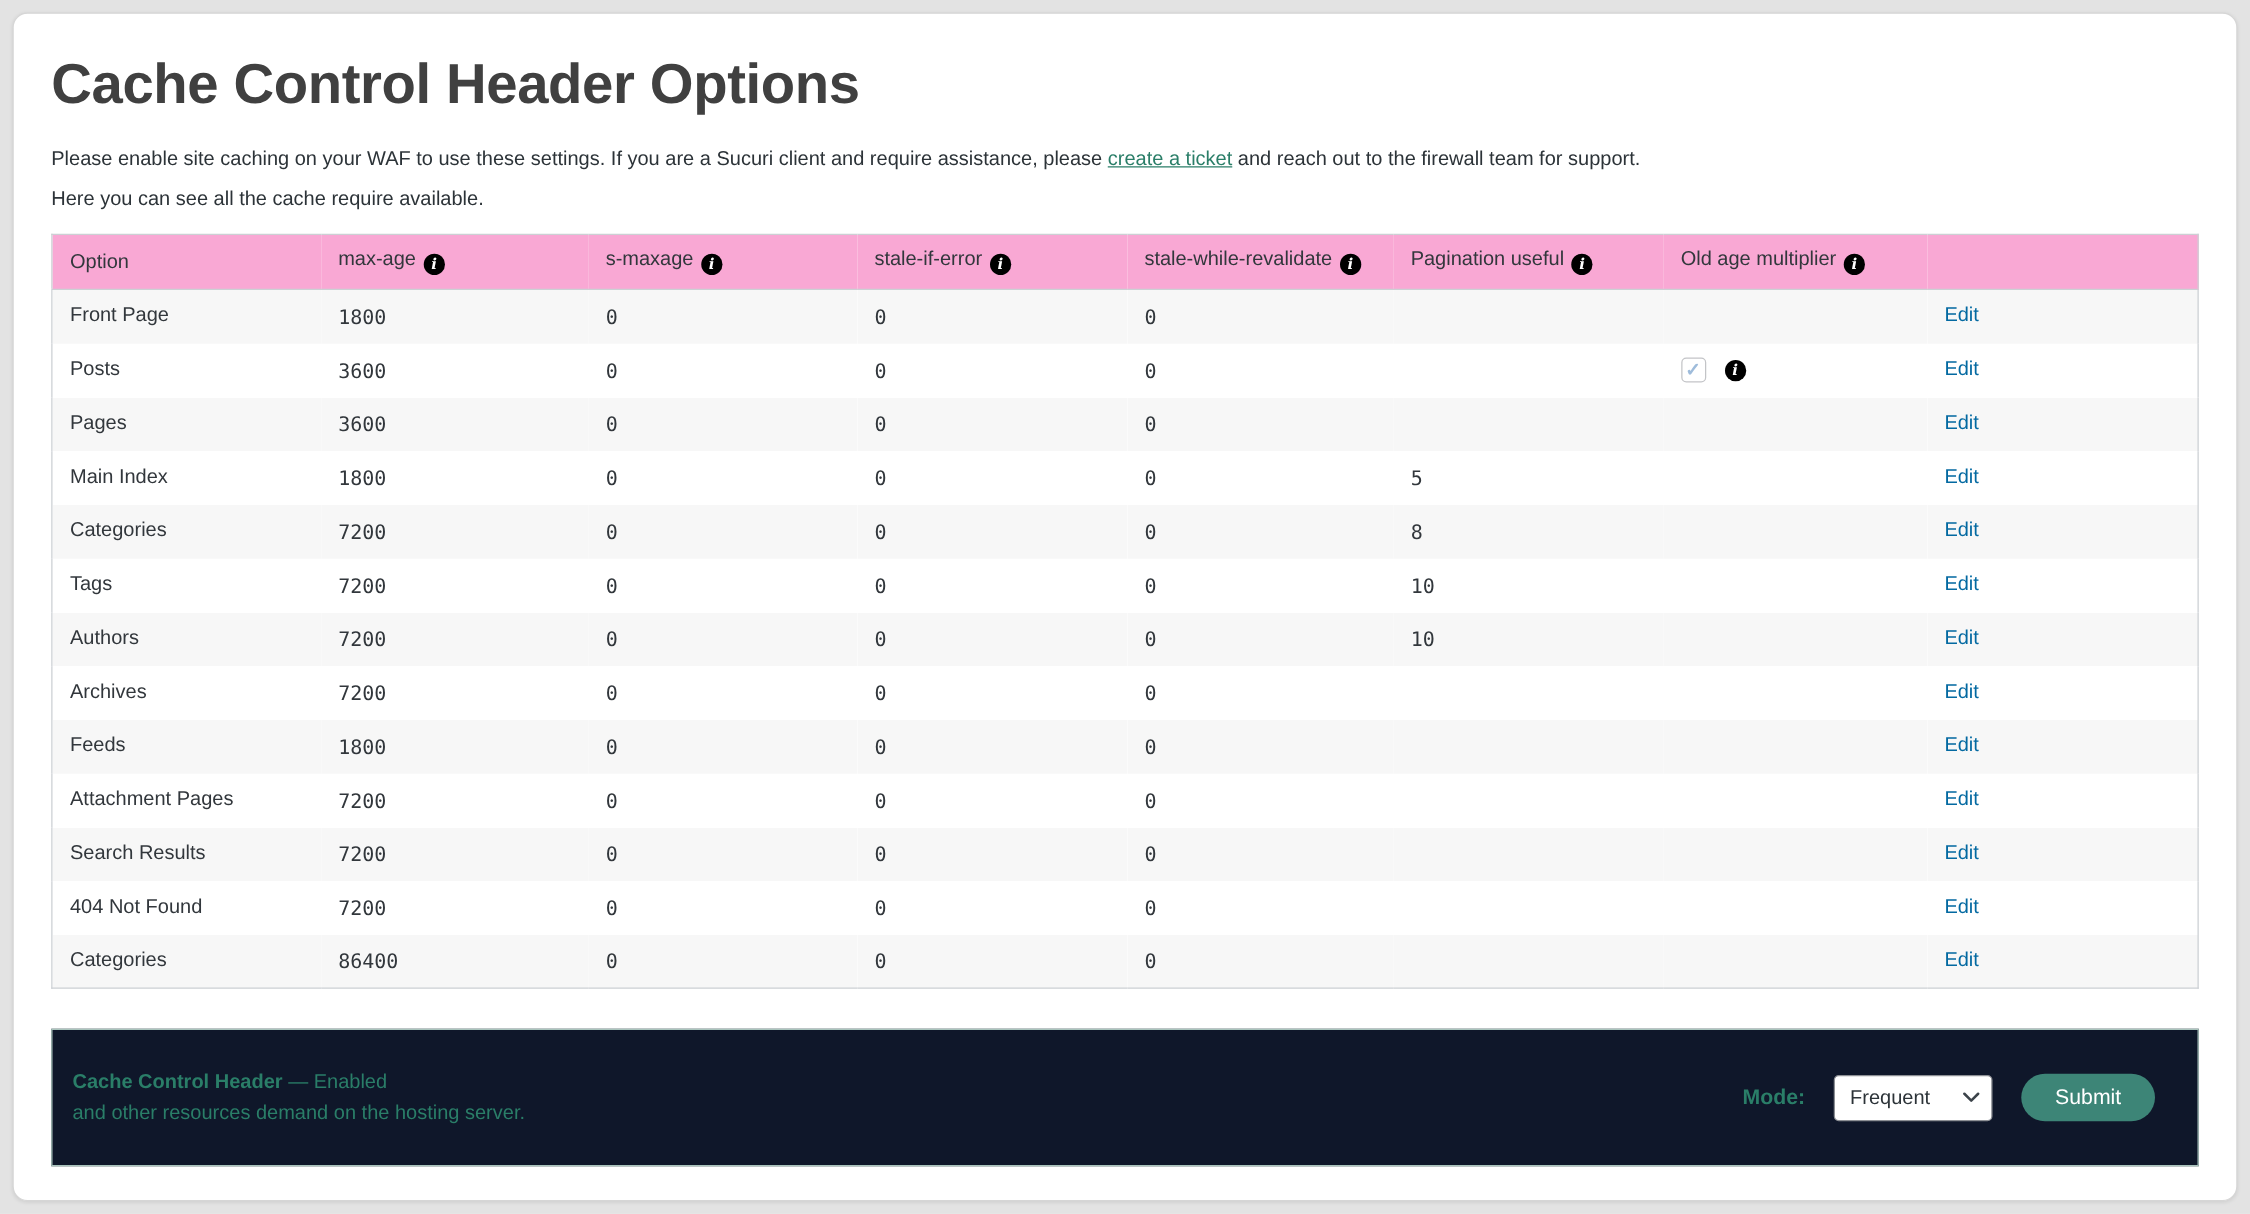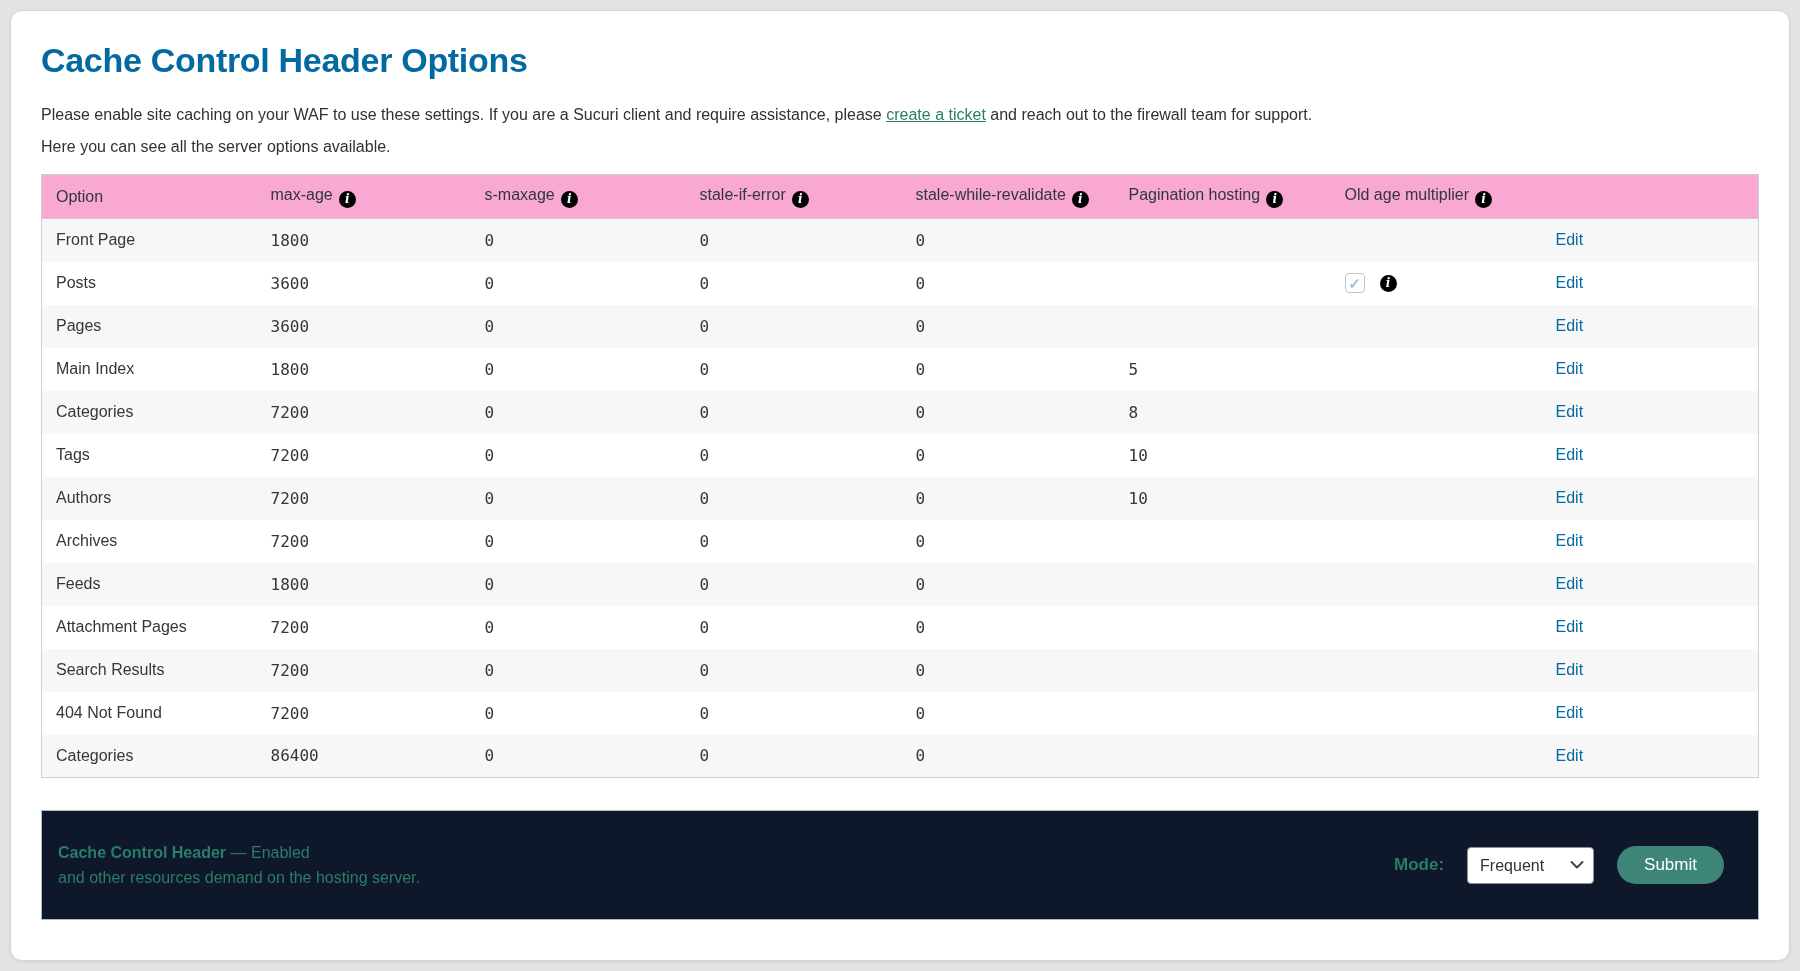--- a/index.html
+++ b/index.html
@@ -12,23 +12,23 @@
   .card {
     position: absolute;
     left: 10px; top: 10px; right: 10px; bottom: 10px;
     background: #ffffff;
     border: 1px solid #d6d6d6;
     border-radius: 12px;
     box-shadow: 0 1px 3px rgba(0,0,0,.08);
     padding: 26px 30px;
   }
   h1.page-title {
-    font-size: 34px;
+    font-size: 45px;
     font-weight: 700;
-    color: #0369a1;
+    color: #404040;
     letter-spacing: -0.3px;
     margin: 4px 0 26px 0;
   }
   p.intro {
     font-size: 16px;
     color: #2c3338;
     margin: 0 0 14px 0;
   }
   p.intro a {
     color: #2a7e68;
@@ -156,41 +156,41 @@
 </style>
 </head>
 <body>
 
 <div class="card">
 
   <h1 class="page-title">Cache Control Header Options</h1>
 
   <p class="intro"><span>Please enable site caching on your WAF to use these settings. If you are a Sucuri client and require assistance, please </span><a>create a ticket</a><span> and reach out to the firewall team for support.</span></p>
 
-  <p class="intro">Here you can see all the server options available.</p>
+  <p class="intro">Here you can see all the cache require available.</p>
 
   <table class="cache-table">
     <colgroup>
       <col style="width:215px">
         <col style="width:214px">
         <col style="width:215px">
         <col style="width:216px">
       <col style="width:213px">
         <col style="width:216px">
         <col style="width:211px">
         <col>
     </colgroup>
     <thead>
       <tr>
           <th><span>Option</span></th>
           <th><span>max-age</span><span class="info-icon">i</span></th>
           <th><span>s-maxage</span><span class="info-icon">i</span></th>
           <th><span>stale-if-error</span><span class="info-icon">i</span></th>
           <th><span>stale-while-revalidate</span><span class="info-icon">i</span></th>
-          <th><span>Pagination hosting</span><span class="info-icon">i</span></th>
+          <th><span>Pagination useful</span><span class="info-icon">i</span></th>
           <th><span>Old age multiplier</span><span class="info-icon">i</span></th>
           <th><span></span></th>
         </tr>
     </thead>
     <tbody>
         <tr>
           <td>Front Page</td>
           <td class="mono">1800</td>
           <td class="mono">0</td>
           <td class="mono">0</td>

